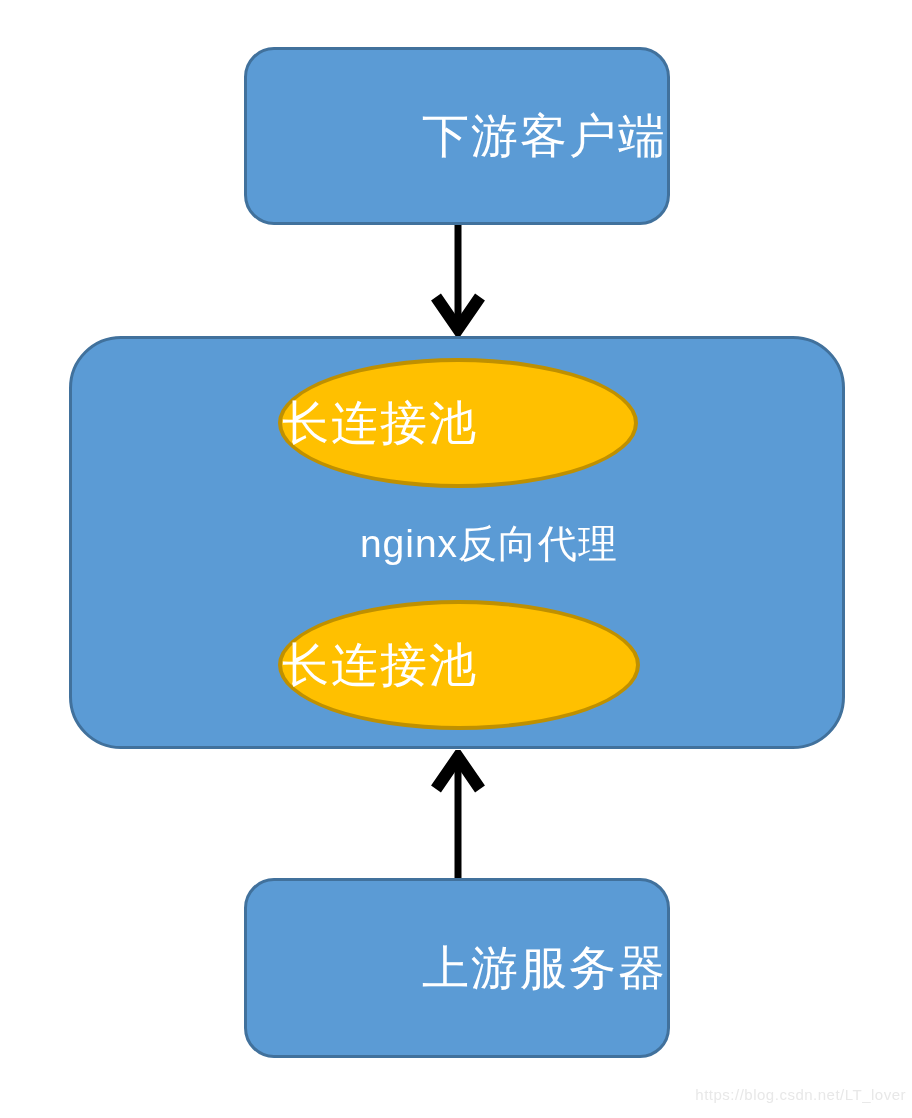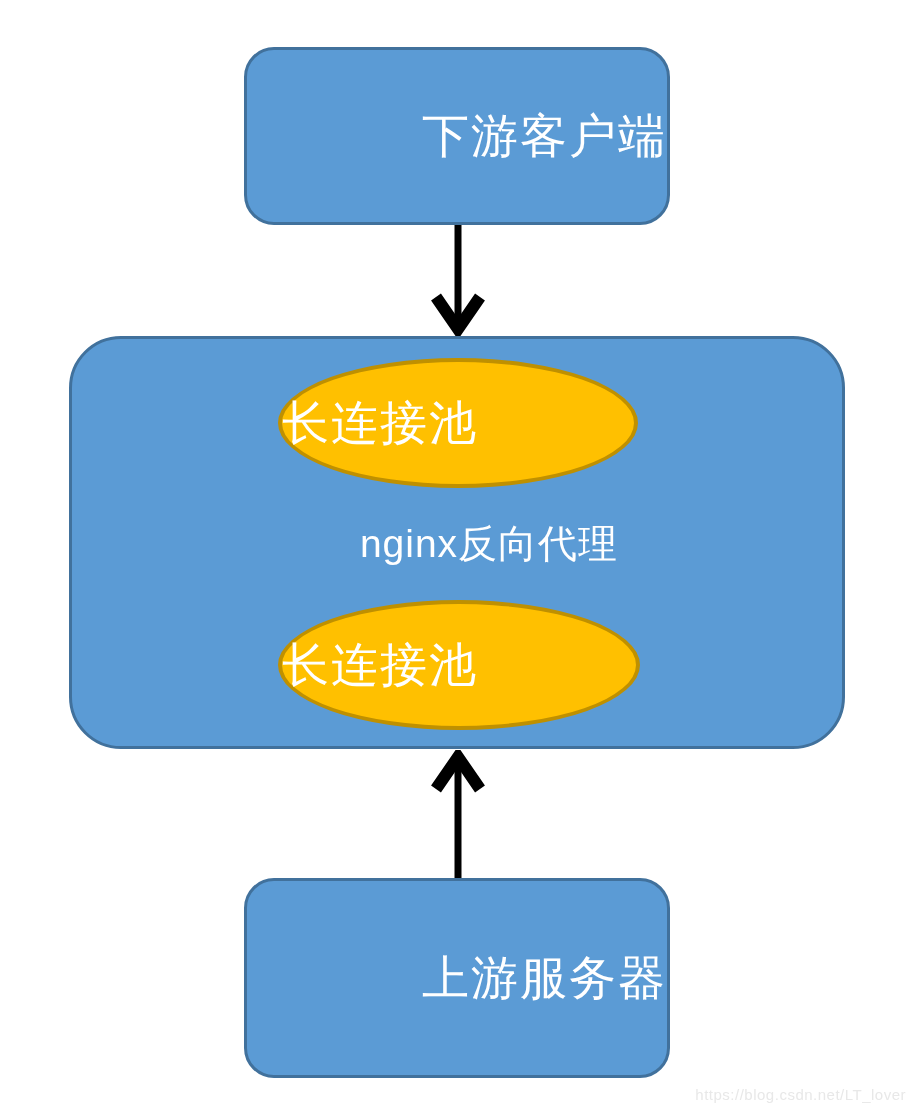--- a/index.html
+++ b/index.html
@@ -30,21 +30,21 @@
   }
   .rect-node {
     border-radius: 30px;
   }
   #client-node {
     left: 244px; top: 47px;
     width: 426px; height: 178px;
   }
   #server-node {
     left: 244px; top: 878px;
-    width: 426px; height: 200px; padding-left: 22px;
+    width: 426px; height: 180px; padding-left: 22px;
   }
   #proxy-node {
     left: 69px; top: 336px;
     width: 776px; height: 413px;
     border-radius: 52px;
   }
   .pool-ellipse {
     position: absolute;
     box-sizing: border-box;
     display: flex;

